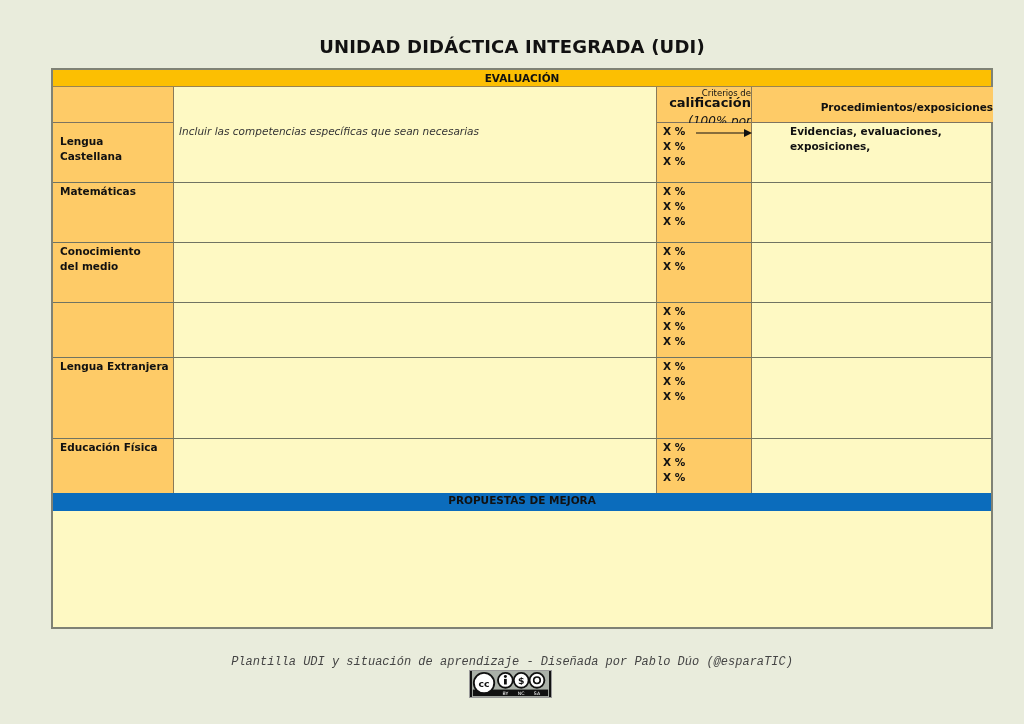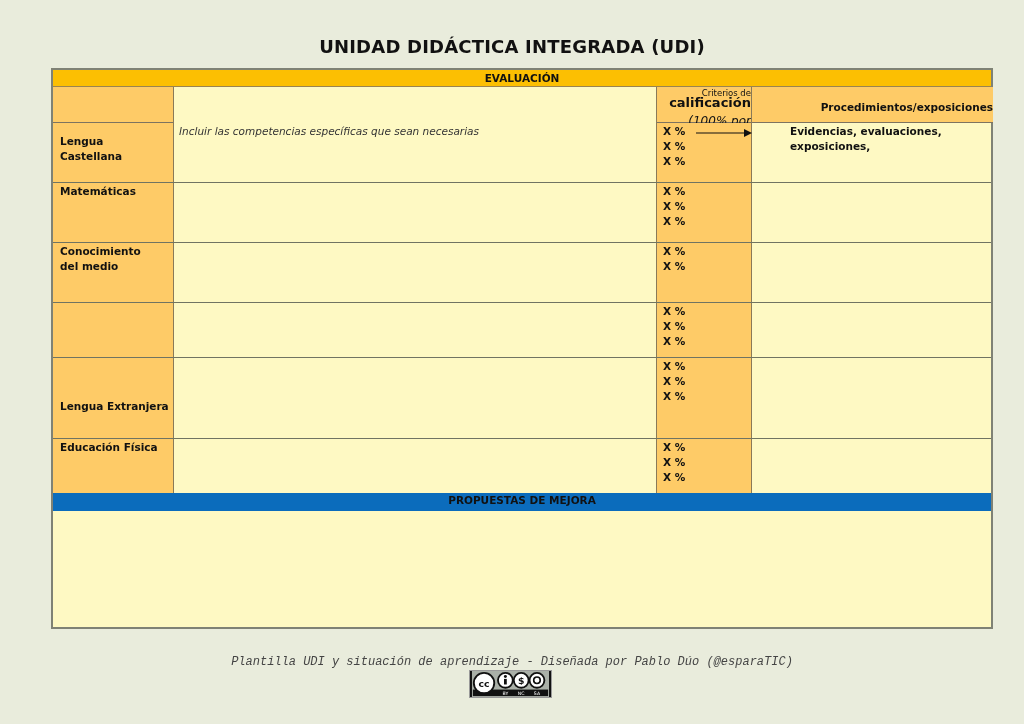--- a/index.html
+++ b/index.html
@@ -141,21 +141,21 @@
     <div>X %</div>
     <div>X %</div>
   </div>
 
   <div class="pct" style="top:234px;">
     <div>X %</div>
     <div>X %</div>
     <div>X %</div>
   </div>
 
-  <div class="subject" style="top:289px;margin-top:40px;">
+  <div class="subject" style="top:289px;">
     <div>Lengua Extranjera</div>
   </div>
   <div class="pct" style="top:289px;">
     <div>X %</div>
     <div>X %</div>
     <div>X %</div>
   </div>
 
   <div class="subject" style="top:370px;">
     <div>Educación Física</div>

